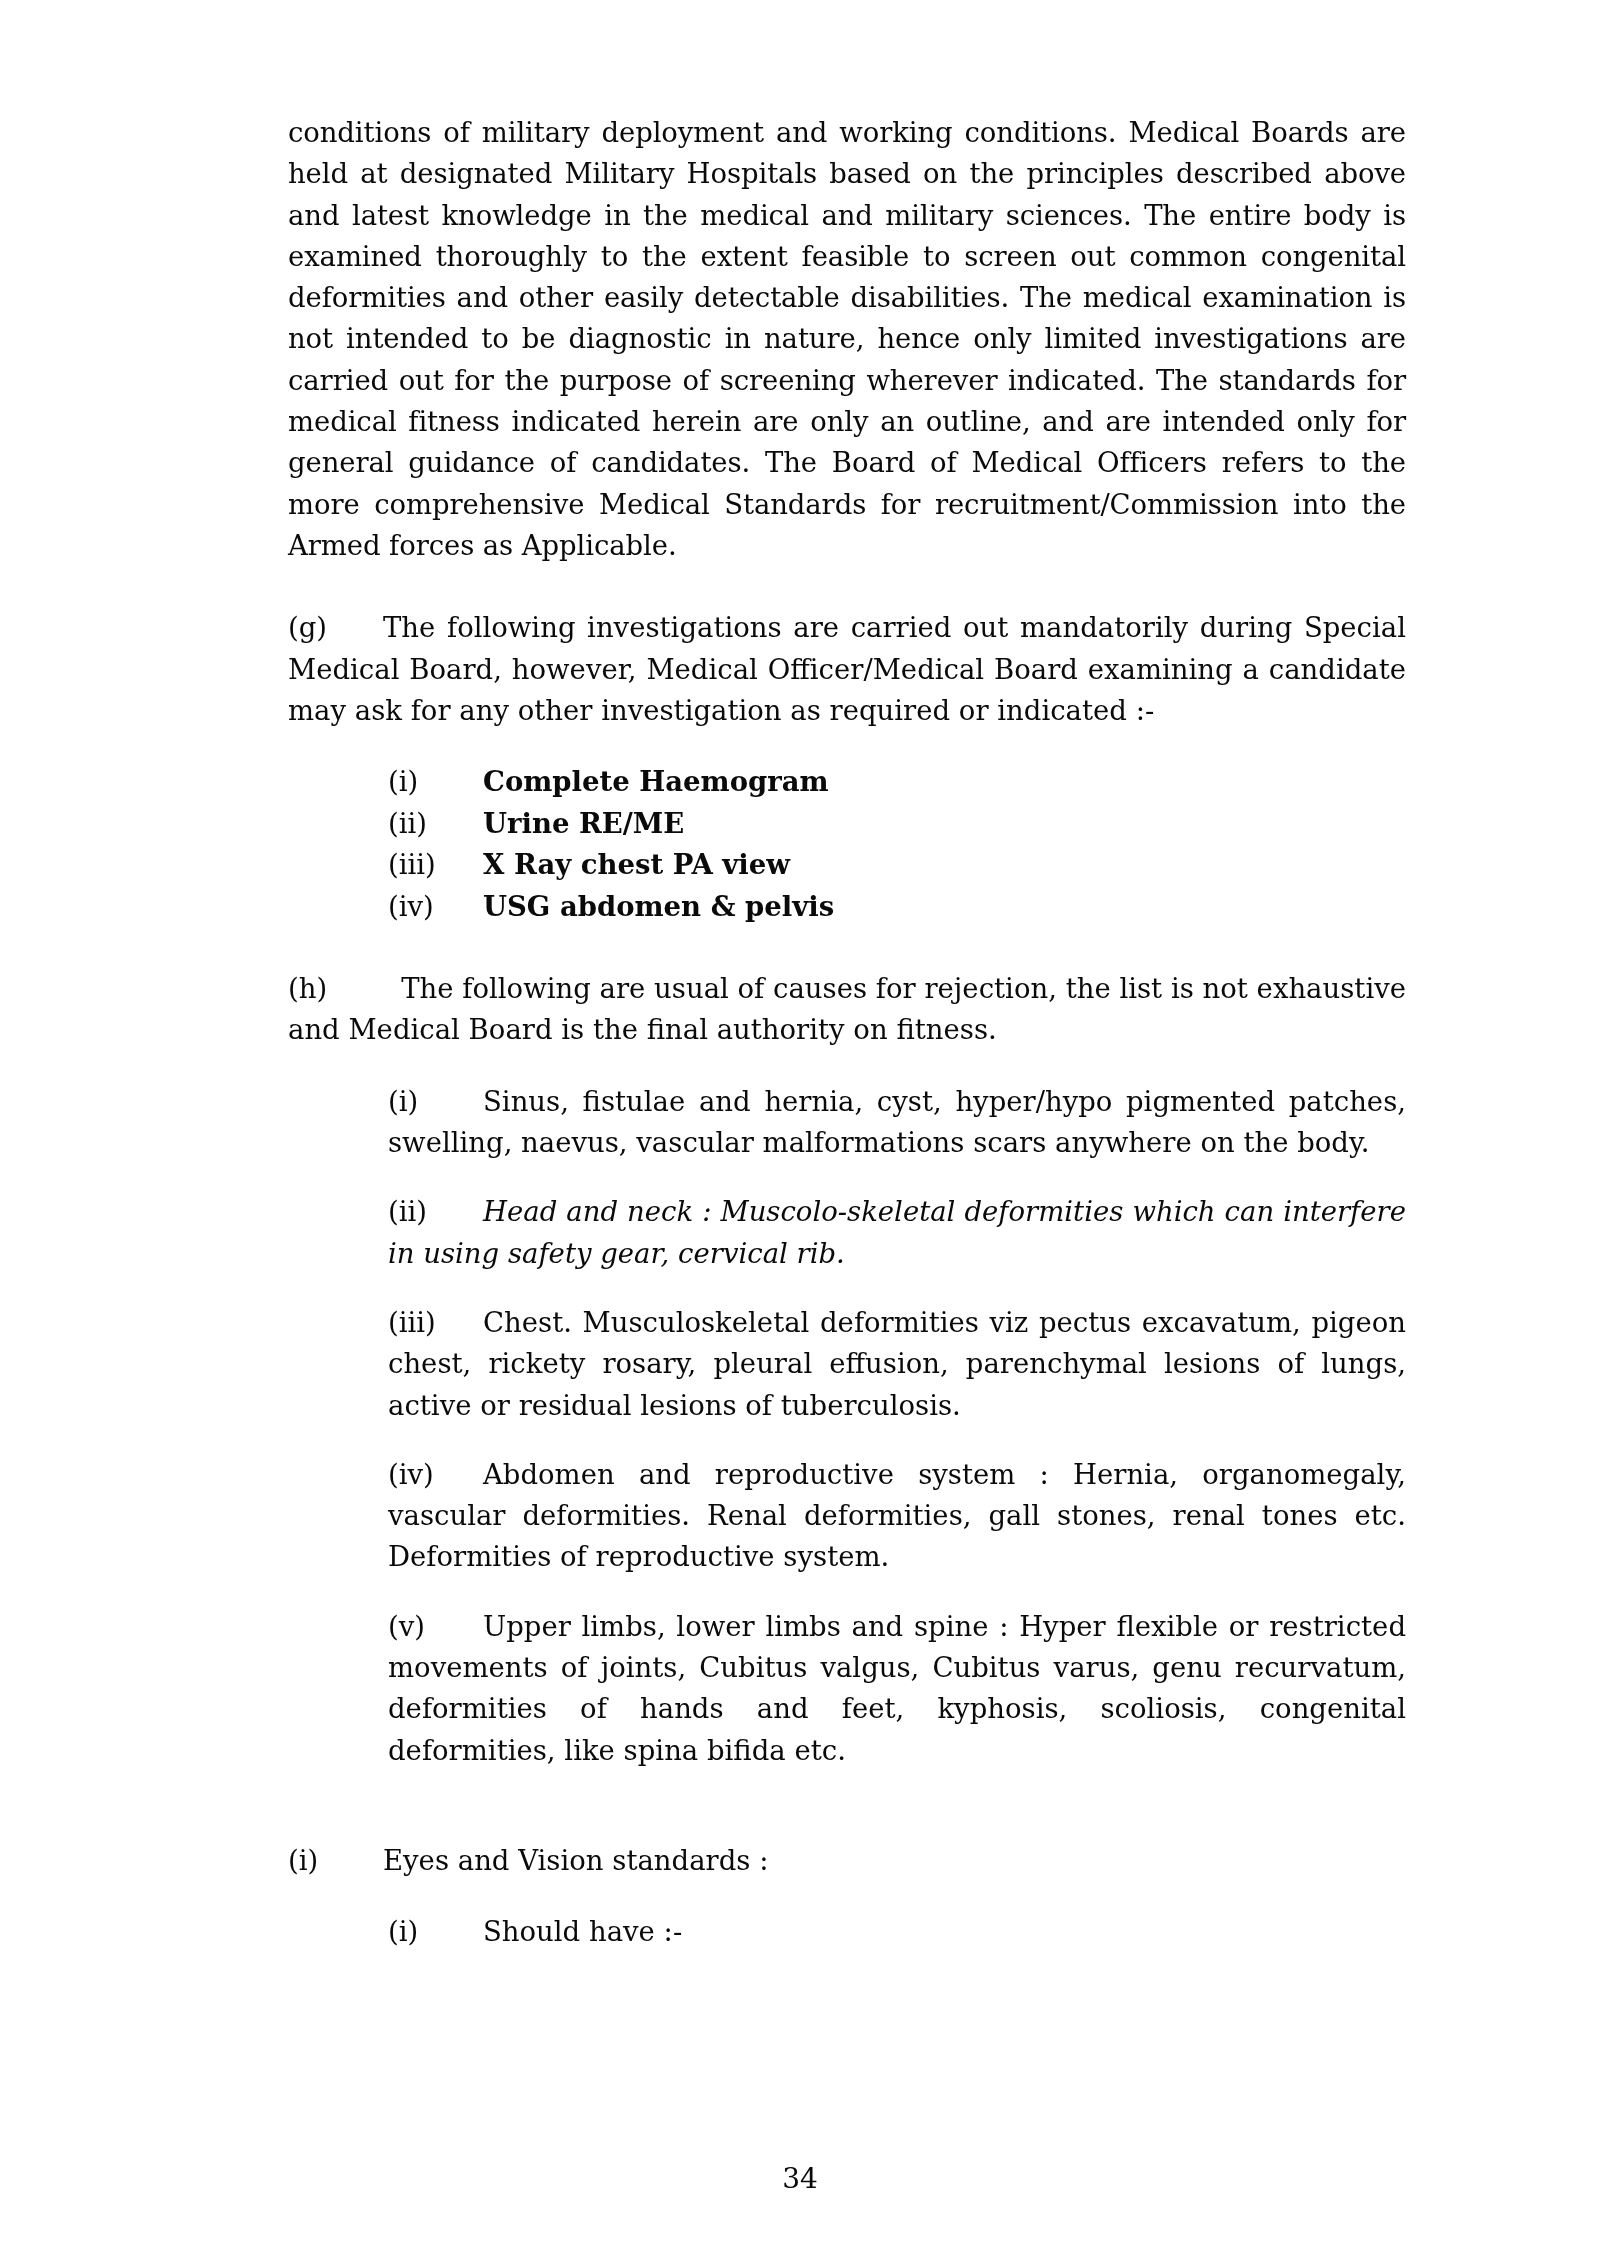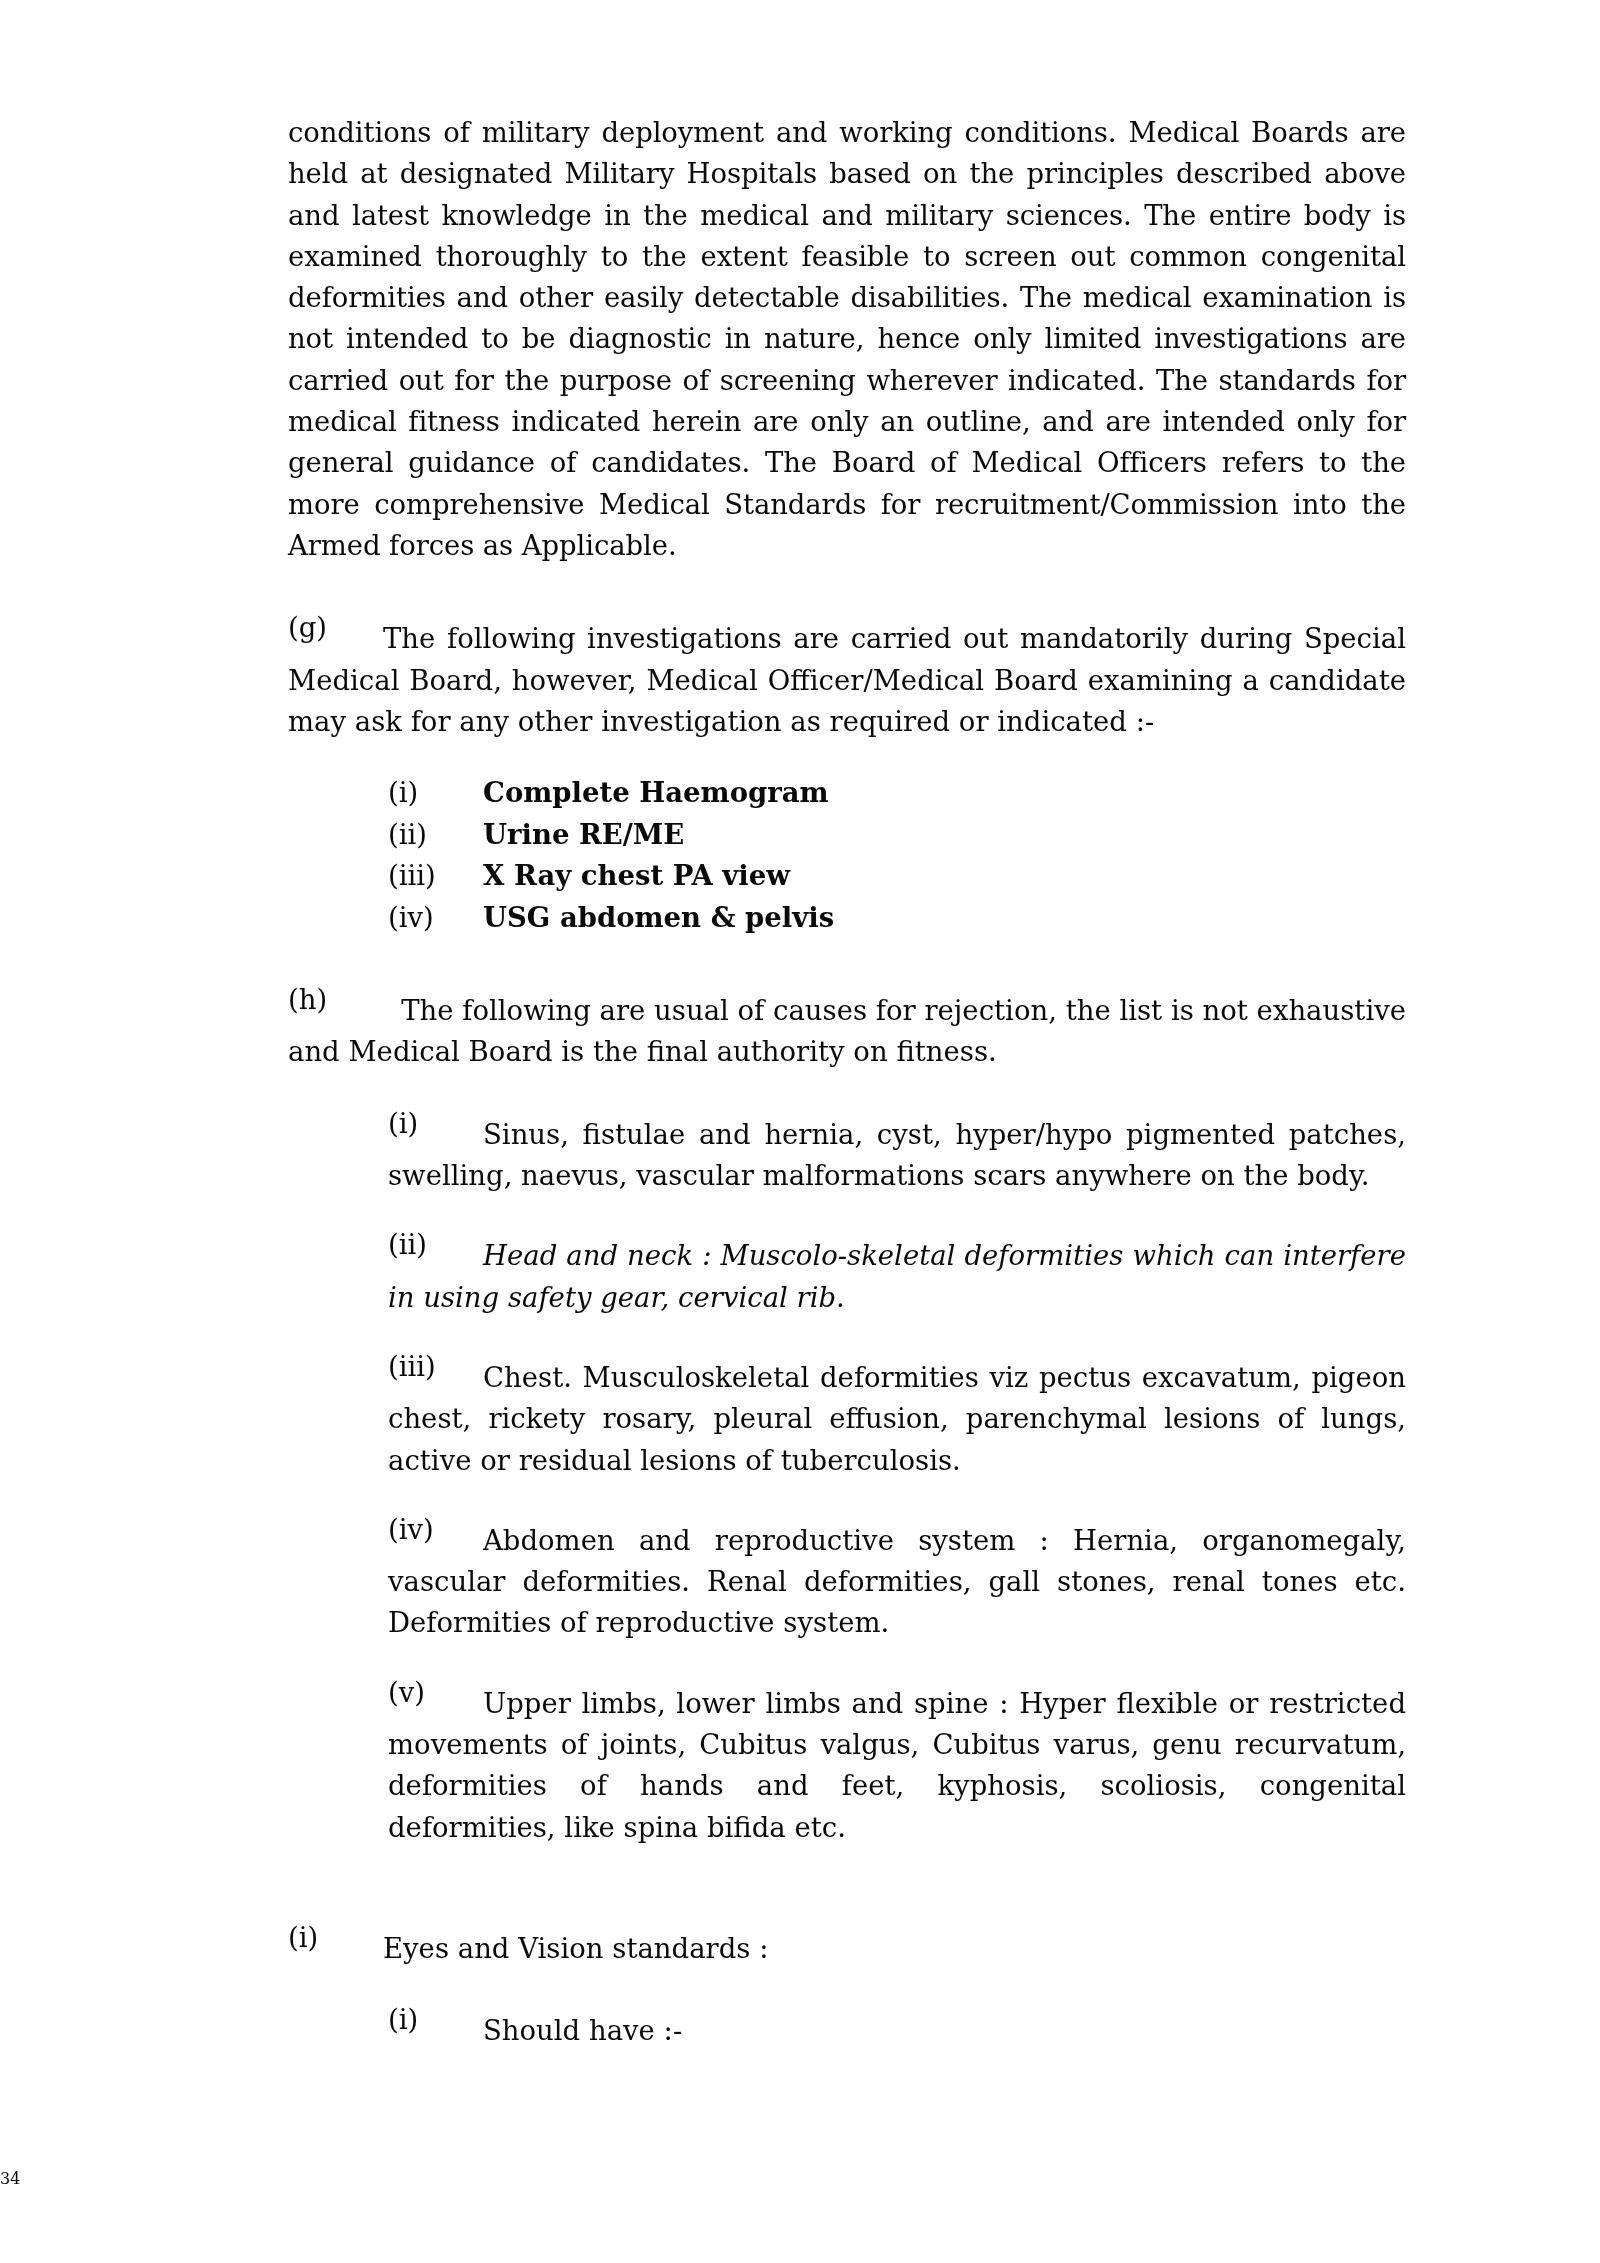--- a/index.html
+++ b/index.html
@@ -58,41 +58,41 @@
     width: 95px;
     white-space: nowrap;
   }
   .row.lvl2 .marker { width: 95px; }
 
   .body-text {
     flex: 1 1 auto;
     text-align: justify;
     text-justify: inter-word;
     text-align-last: left;
-    margin-top: 11px;
   }
   .body-text.tight { text-align: right; }
 
   
   .simple-row {
     display: flex;
     font-size: 27.5px;
     line-height: 41.5px;
     margin-left: 100px;
   }
   .simple-row .marker { width: 95px; flex: 0 0 auto; }
   .simple-row .label  { flex: 1 1 auto; font-weight: bold; }
 
   
   .page-number {
     position: absolute;
     left: 0;
     right: 0;
     top: 2165px;
-    font-size: 16px;
+    text-align: center;
+    font-size: 28px;
     line-height: 28px;
     font-family: "DejaVu Serif", "Liberation Serif", serif;
   }
 </style>
 </head>
 <body>
 
 <div class="page">
   <div class="content">
 

